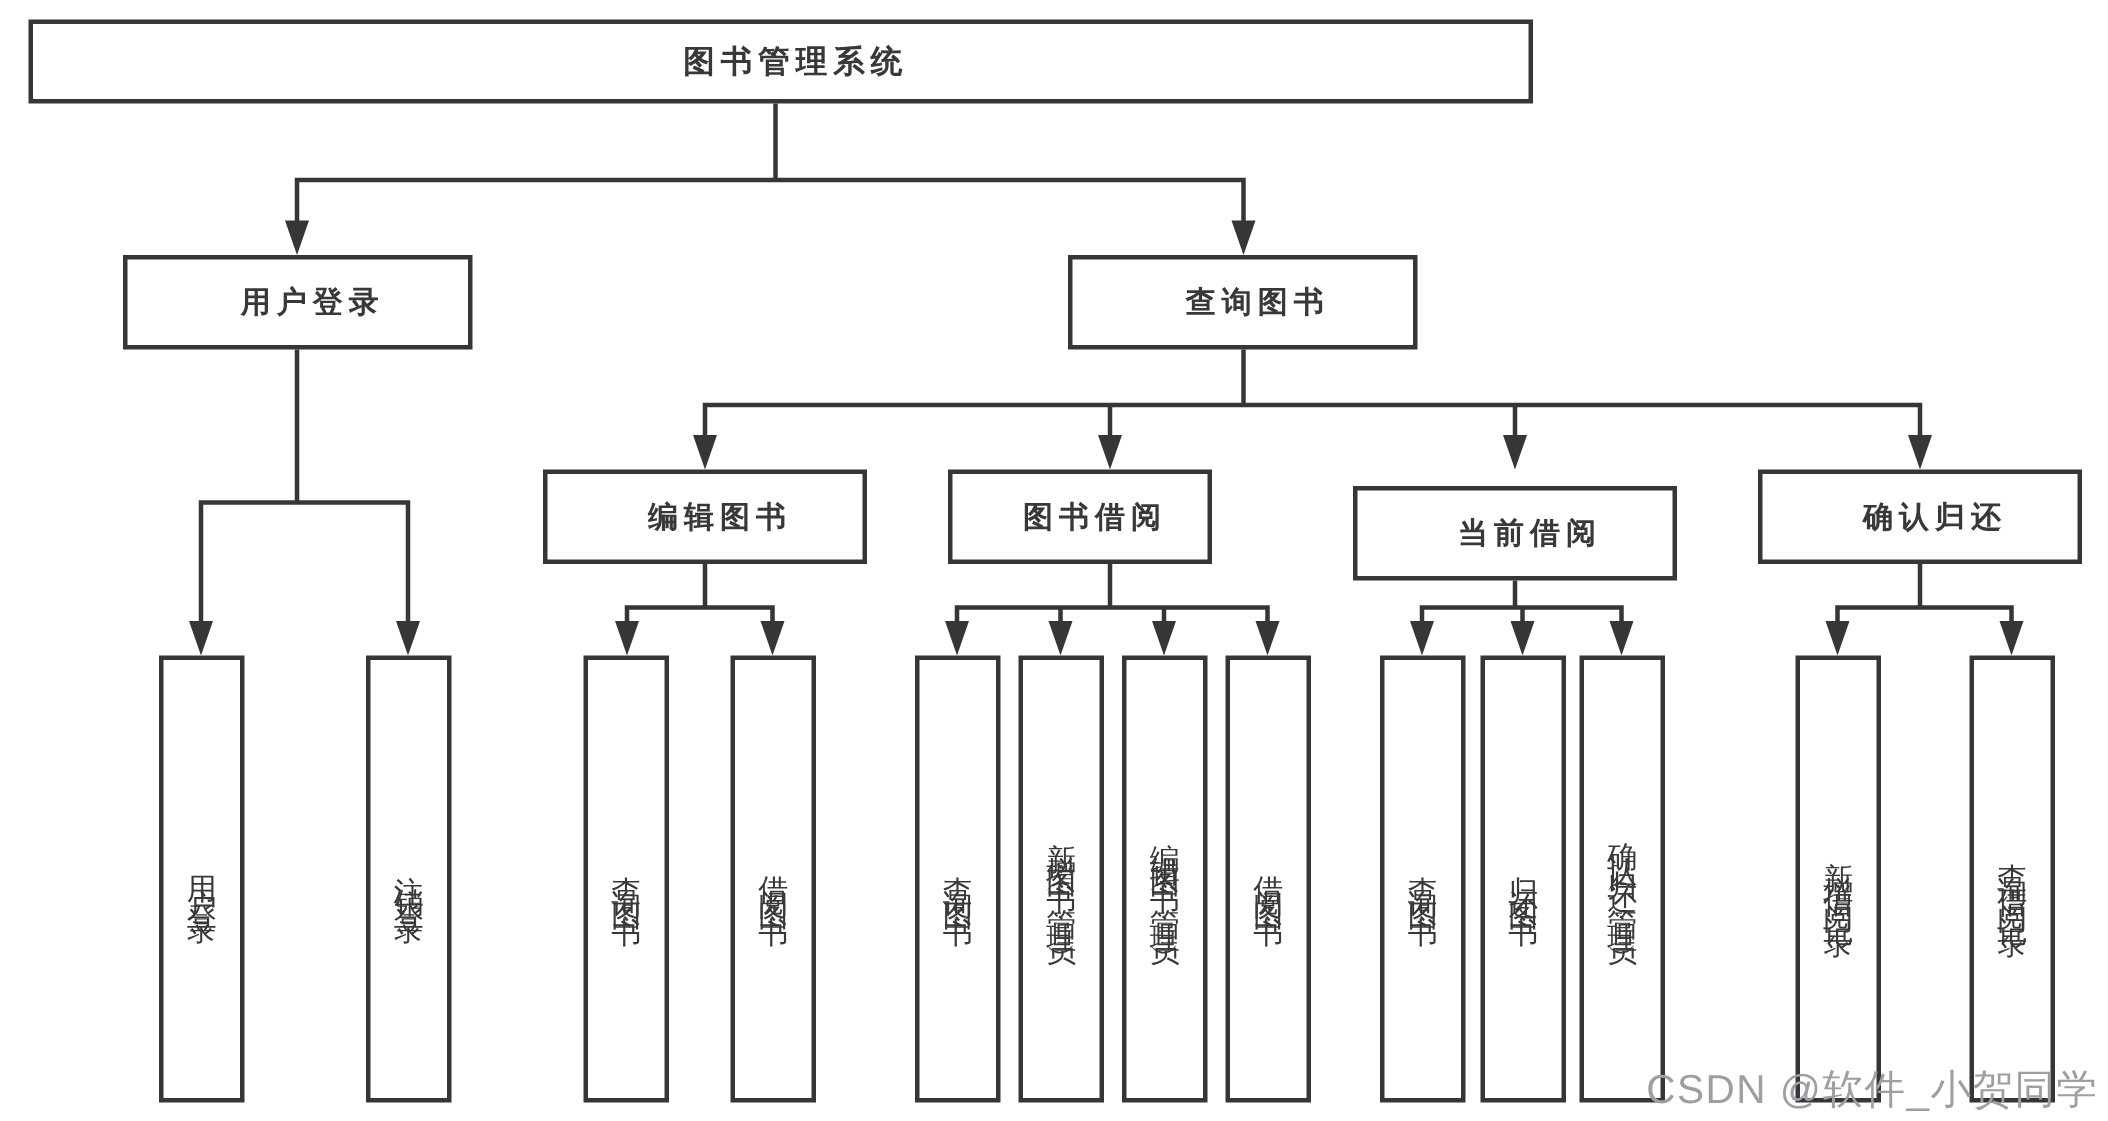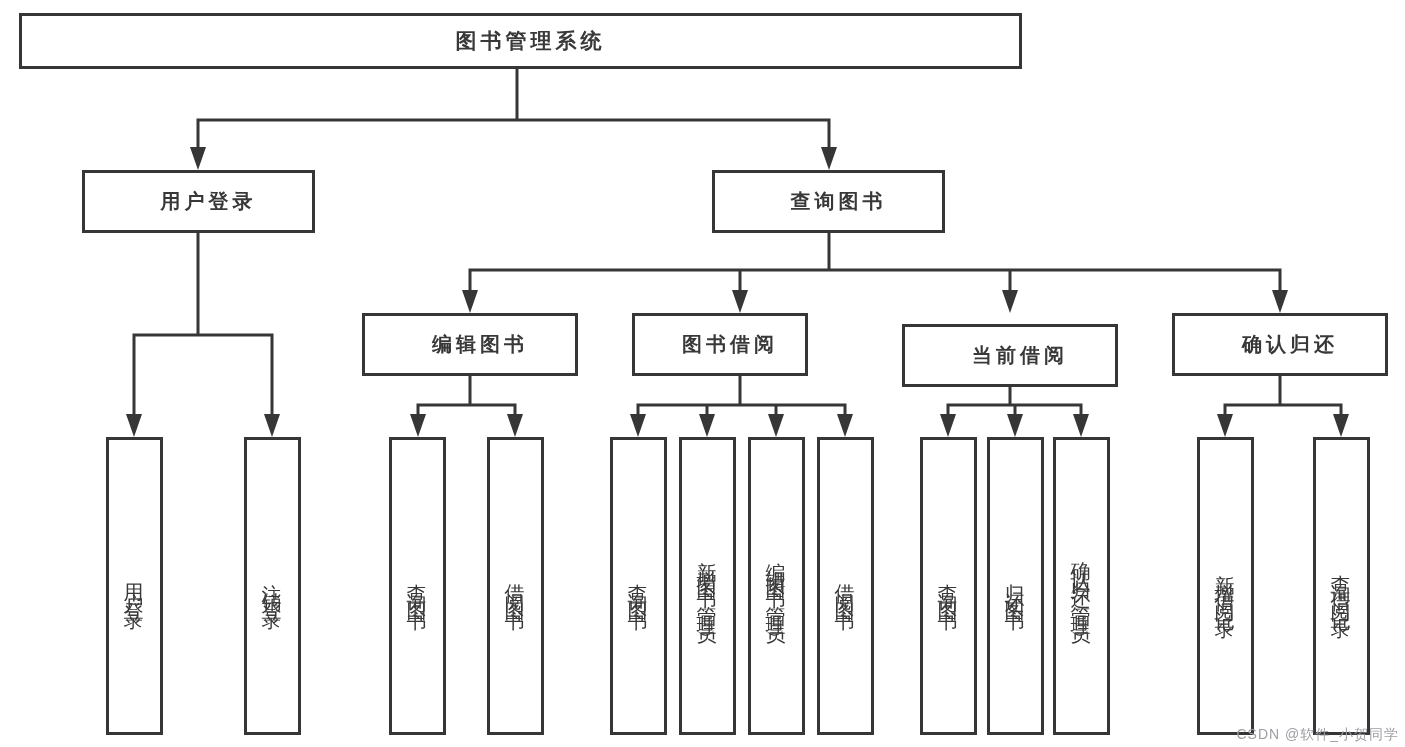--- a/index.html
+++ b/index.html
@@ -49,21 +49,21 @@
     text-orientation: mixed;
     font-size: 20px;
     letter-spacing: 9px;
     white-space: nowrap;
     color: var(--text);
   }
   .watermark {
     position: absolute;
     right: 6px;
     bottom: 3px;
-    font-size: 14px;
+    font-size: 27px;
     letter-spacing: 1px;
     color: var(--watermark);
     z-index: 3;
     white-space: nowrap;
   }
 </style>
 </head>
 <body>
 
 <div class="stage">

